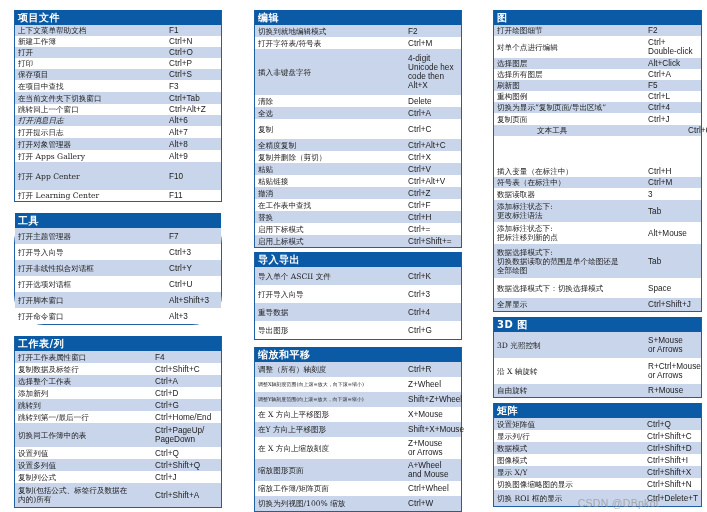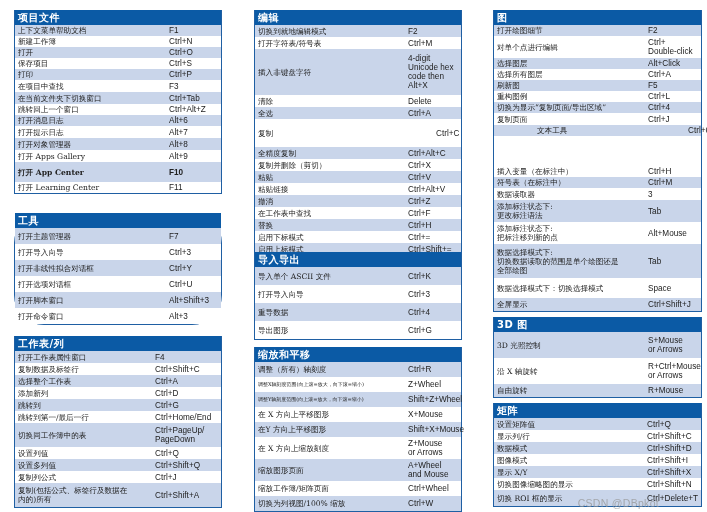--- a/index.html
+++ b/index.html
@@ -71,56 +71,56 @@
       </div>
       <div class="row" style="height: 11px;">
         <span class="label" style="width: 151px; flex: 0 0 151px;">新建工作簿</span>
         <span class="key">Ctrl+N</span>
       </div>
       <div class="row" style="height: 11px;">
         <span class="label" style="width: 151px; flex: 0 0 151px;">打开</span>
         <span class="key">Ctrl+O</span>
       </div>
       <div class="row" style="height: 11px;">
+        <span class="label" style="width: 151px; flex: 0 0 151px;">打印</span>
+        <span class="key">Ctrl+P</span>
+      </div>
+      <div class="row" style="height: 11px;">
         <span class="label" style="width: 151px; flex: 0 0 151px;">保存项目</span>
         <span class="key">Ctrl+S</span>
       </div>
-      <div class="row" style="height: 11px;">
-        <span class="label" style="width: 151px; flex: 0 0 151px;">打印</span>
-        <span class="key">Ctrl+P</span>
-      </div>
       <div class="row" style="height: 12px;">
         <span class="label" style="width: 151px; flex: 0 0 151px;">在项目中查找</span>
         <span class="key">F3</span>
       </div>
       <div class="row" style="height: 12px;">
         <span class="label" style="width: 151px; flex: 0 0 151px;">在当前文件夹下切换窗口</span>
         <span class="key">Ctrl+Tab</span>
       </div>
       <div class="row" style="height: 11px;">
         <span class="label" style="width: 151px; flex: 0 0 151px;">跳转回上一个窗口</span>
         <span class="key">Ctrl+Alt+Z</span>
       </div>
       <div class="row" style="height: 11px;">
-        <span class="label" style="width: 151px; flex: 0 0 151px;">打开消息日志</span>
+        <span class="label" style="width: 151px; flex: 0 0 151px; font-style: italic;">打开消息日志</span>
         <span class="key">Alt+6</span>
       </div>
       <div class="row" style="height: 12px;">
         <span class="label" style="width: 151px; flex: 0 0 151px;">打开提示日志</span>
         <span class="key">Alt+7</span>
       </div>
       <div class="row" style="height: 12px;">
         <span class="label" style="width: 151px; flex: 0 0 151px;">打开对象管理器</span>
         <span class="key">Alt+8</span>
       </div>
       <div class="row" style="height: 12px;">
         <span class="label" style="width: 151px; flex: 0 0 151px;">打开 Apps Gallery</span>
         <span class="key">Alt+9</span>
       </div>
-      <div class="row" style="height: 20px; font-weight: bold;">
+      <div class="row" style="height: 28px;">
         <span class="label" style="width: 151px; flex: 0 0 151px;">打开 App Center</span>
         <span class="key">F10</span>
       </div>
       <div class="row" style="height: 11px;">
         <span class="label" style="width: 151px; flex: 0 0 151px;">打开 Learning Center</span>
         <span class="key">F11</span>
       </div>
     </div>
 </div>
 
@@ -225,21 +225,21 @@
 Alt+X</span>
       </div>
       <div class="row" style="height: 12px;">
         <span class="label" style="width: 150px; flex: 0 0 150px;">清除</span>
         <span class="key">Delete</span>
       </div>
       <div class="row" style="height: 12px;">
         <span class="label" style="width: 150px; flex: 0 0 150px;">全选</span>
         <span class="key">Ctrl+A</span>
       </div>
-      <div class="row" style="height: 28px; gap: 28px;">
+      <div class="row" style="height: 20px;">
         <span class="label" style="width: 150px; flex: 0 0 150px;">复制</span>
         <span class="key">Ctrl+C</span>
       </div>
       <div class="row" style="height: 12px;">
         <span class="label" style="width: 150px; flex: 0 0 150px;">全精度复制</span>
         <span class="key">Ctrl+Alt+C</span>
       </div>
       <div class="row" style="height: 12px;">
         <span class="label" style="width: 150px; flex: 0 0 150px;">复制并删除（剪切）</span>
         <span class="key">Ctrl+X</span>

